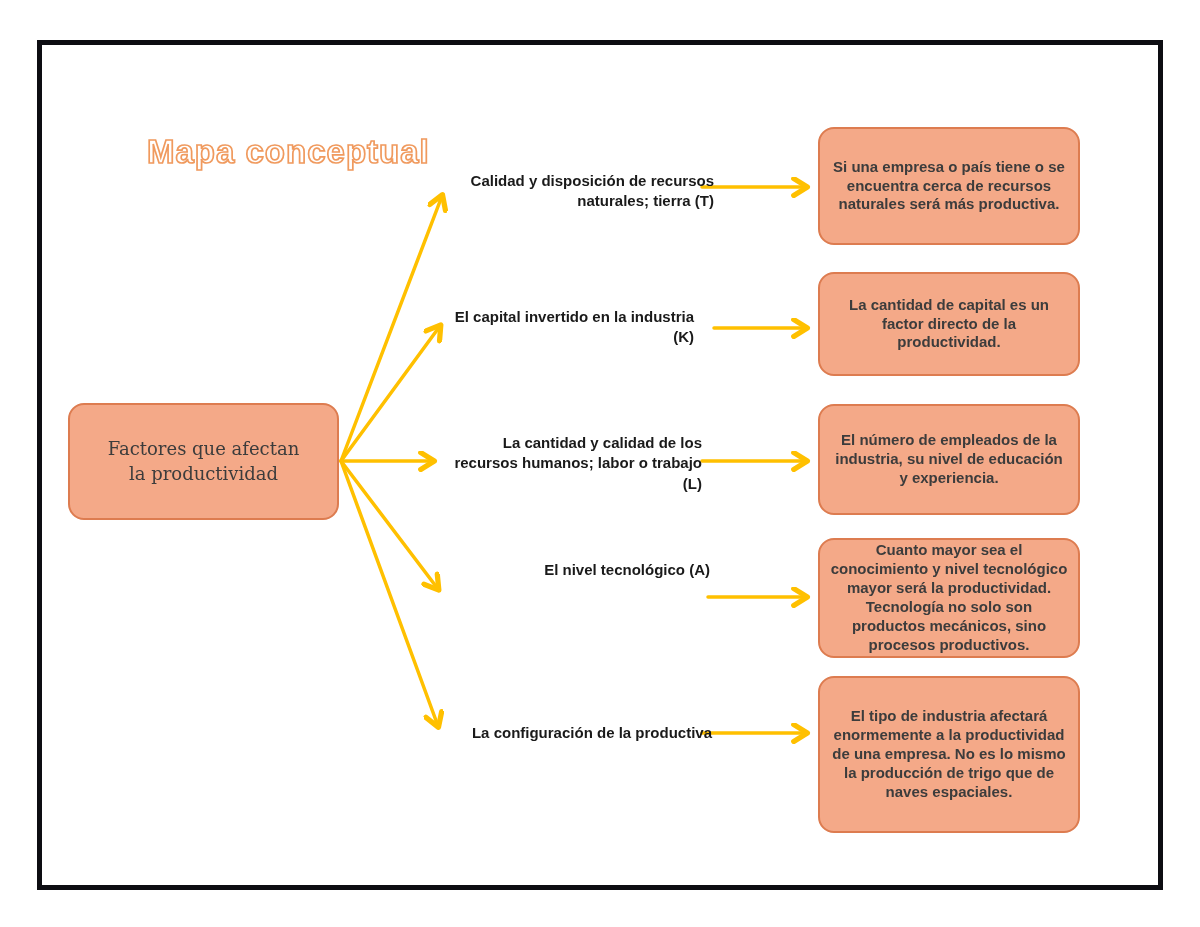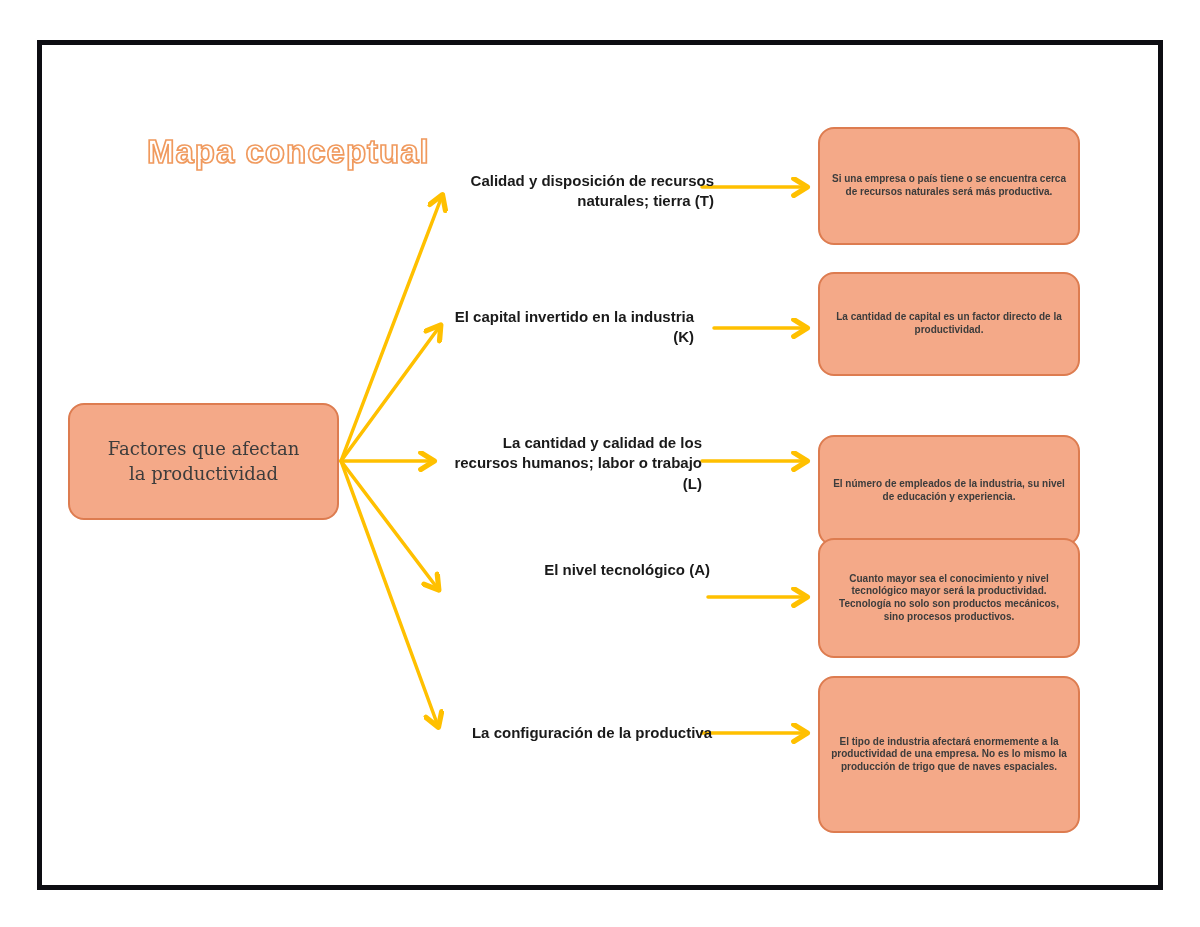--- a/index.html
+++ b/index.html
@@ -30,26 +30,26 @@
     color: #3c3c3c;
   }
   .root-node {
     left: 68px; top: 403px; width: 271px; height: 117px;
     font-family: "DejaVu Serif", "Liberation Serif", serif;
     font-size: 18px; line-height: 1.35;
     padding: 8px 28px;
   }
   .desc-node {
     left: 818px; width: 262px;
-    font-weight: bold; font-size: 10px; line-height: 1.26;
+    font-weight: bold; font-size: 15px; line-height: 1.26;
     padding: 6px 10px;
   }
   .b0 { top: 127px; height: 118px; }
   .b1 { top: 272px; height: 104px; }
-  .b2 { top: 404px; height: 111px; margin-top: 31px; }
+  .b2 { top: 404px; height: 111px; }
   .b3 { top: 538px; height: 120px; }
   .b4 { top: 676px; height: 157px; }
   .factor-label {
     position: absolute;
     font-weight: bold; font-size: 15px; line-height: 1.35;
     color: #1a1a1a; text-align: right;
   }
   .f0 { left: 432px; top: 171px; width: 282px; }
   .f1 { left: 452px; top: 307px; width: 242px; }
   .f2 { left: 440px; top: 433px; width: 262px; }

